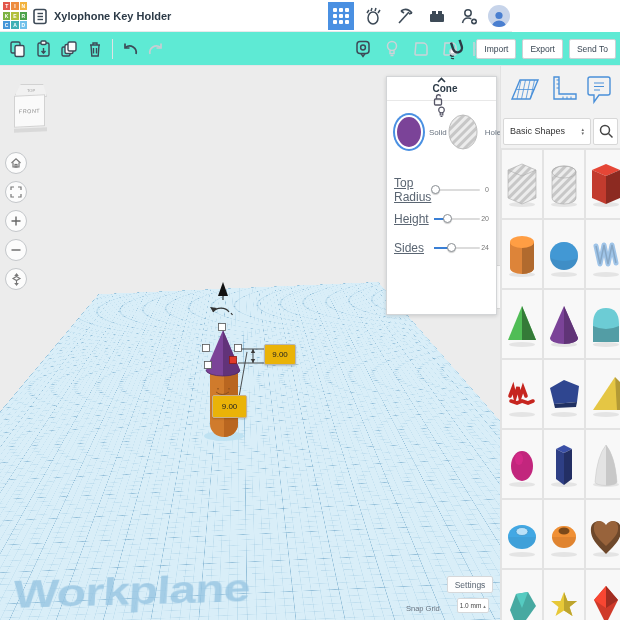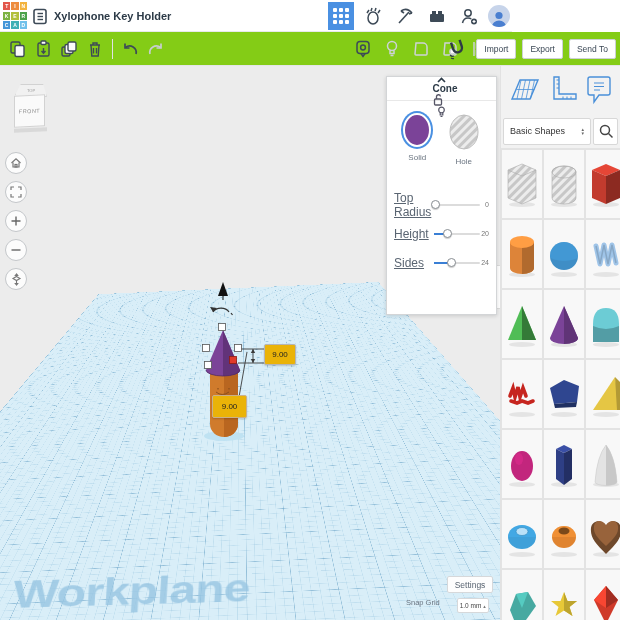--- a/index.html
+++ b/index.html
@@ -16,21 +16,21 @@
         align-items:center; justify-content:center; height:8px; }
   .doc-icon { position:absolute; left:32px; top:8px; }
   .title { position:absolute; left:54px; top:10px; font-size:11px; font-weight:bold; color:#2c3a47; }
   .modes { position:absolute; right:2px; top:0; height:32px; display:flex; align-items:center; gap:6px; }
   .mode-btn { width:26px; height:28px; display:flex; align-items:center; justify-content:center; }
   .mode-btn.active { background:#4a90e2; }
   .avatar { width:22px; height:22px; border-radius:50%; background:#c7d4ea; overflow:hidden;
             display:flex; align-items:flex-end; justify-content:center; }
 
   
-  .toolbar { position:absolute; left:0; top:32px; width:620px; height:34px; background:#84cc16;
+  .toolbar { position:absolute; left:0; top:32px; width:620px; height:34px; background:#5eead4;
              border-bottom:1px solid #e3e5e7; z-index:10; display:flex; align-items:center; }
   .tb-ico { width:26px; height:24px; display:flex; align-items:center; justify-content:center; }
   .tb-sep { width:1px; height:20px; background:#e0e2e4; margin:0 4px; }
   .tb-left { display:flex; align-items:center; padding-left:4px; }
   .tb-mid { position:absolute; left:350px; display:flex; align-items:center; gap:3px; }
   .tb-right { position:absolute; right:4px; display:flex; align-items:center; gap:6px; }
   .tb-btn { background:#fff; border:1px solid #ccd1d5; border-radius:2px; color:#3a4754;
             font-size:8.5px; padding:4px 7px; font-family:inherit; }
 
   
@@ -67,38 +67,38 @@
              display:flex; align-items:center; justify-content:center; }
 
   
   .dim-label { position:absolute; background:#eab308; border:1px solid #b5b5b5; border-radius:2px;
                box-shadow:0 1px 2px rgba(0,0,0,.18); font-size:8px; color:#222;
                display:flex; align-items:center; justify-content:center; }
 
   .settings-btn { position:absolute; left:447px; top:510px; width:46px; height:17px; background:#fdfdfd;
                   border:1px solid #d6d8da; border-radius:2px; font-size:8.5px; color:#5a6572;
                   display:flex; align-items:center; justify-content:center; font-family:inherit; }
-  .snap-row { position:absolute; left:406px; top:532px; display:flex; align-items:flex-start; gap:17px; }
+  .snap-row { position:absolute; left:406px; top:532px; display:flex; align-items:flex-end; gap:17px; }
   .snap-label { font-size:7.5px; color:#6a7480; }
   .snap-select { width:32px; height:15px; background:#fff; border:1px solid #d6d8da; border-radius:2px;
                  font-size:6.5px; color:#444; display:flex; align-items:center; justify-content:center; gap:2px; }
   .snap-caret { font-size:5px; color:#777; }
 
   .collapse-tab { position:absolute; left:487px; top:265px; width:14px; height:44px; background:#fff;
                   border:1px solid #dcdcdc; border-right:none; border-radius:4px 0 0 4px;
                   display:flex; align-items:center; justify-content:center; color:#8f979e;
                   font-size:10px; z-index:4; }
 
   
   .inspector { position:absolute; left:386px; top:76px; width:111px; height:239px; background:#fff;
                border:1px solid #d3d5d7; box-shadow:0 1px 4px rgba(0,0,0,.15); z-index:5; }
   .insp-head { height:24px; border-bottom:1px solid #e8e8e8; display:flex; align-items:center; padding:0 7px;flex-direction:column; }
   .insp-title { font-size:10px; font-weight:bold; color:#2c3a47; margin-left:7px; flex:1; }
   .swatches { display:flex; justify-content:space-around; padding:12px 8px 6px 8px; }
-  .swatch { display:flex; flex-direction:column; align-items:center; gap:6px; }
+  .swatch { display:flex; flex-direction:row; align-items:center; gap:6px; }
   .sw-ellipse { width:28px; height:34px; border-radius:50%; }
   .sw-solid { background:#7b4398; border:2px solid #fff; box-shadow:0 0 0 2px #4a90e2; }
   .sw-label { font-size:8px; color:#6a7480; }
   .sliders { padding:18px 7px 0 7px; }
   .srow { position:relative; height:29px; display:flex; align-items:center; }
   .slabel { width:40px; font-size:12px; color:#5a6572;text-decoration:underline; }
   .track { position:relative; width:46px; height:2px; background:#dcdcdc; border-radius:1px; }
   .sfill { position:absolute; left:0; top:0; height:2px; background:#3a7fd5; }
   .knob { position:absolute; top:-4px; width:9px; height:9px; border-radius:50%; background:#fff;
           border:1px solid #8a8f94; box-shadow:0 1px 1px rgba(0,0,0,.2); }

